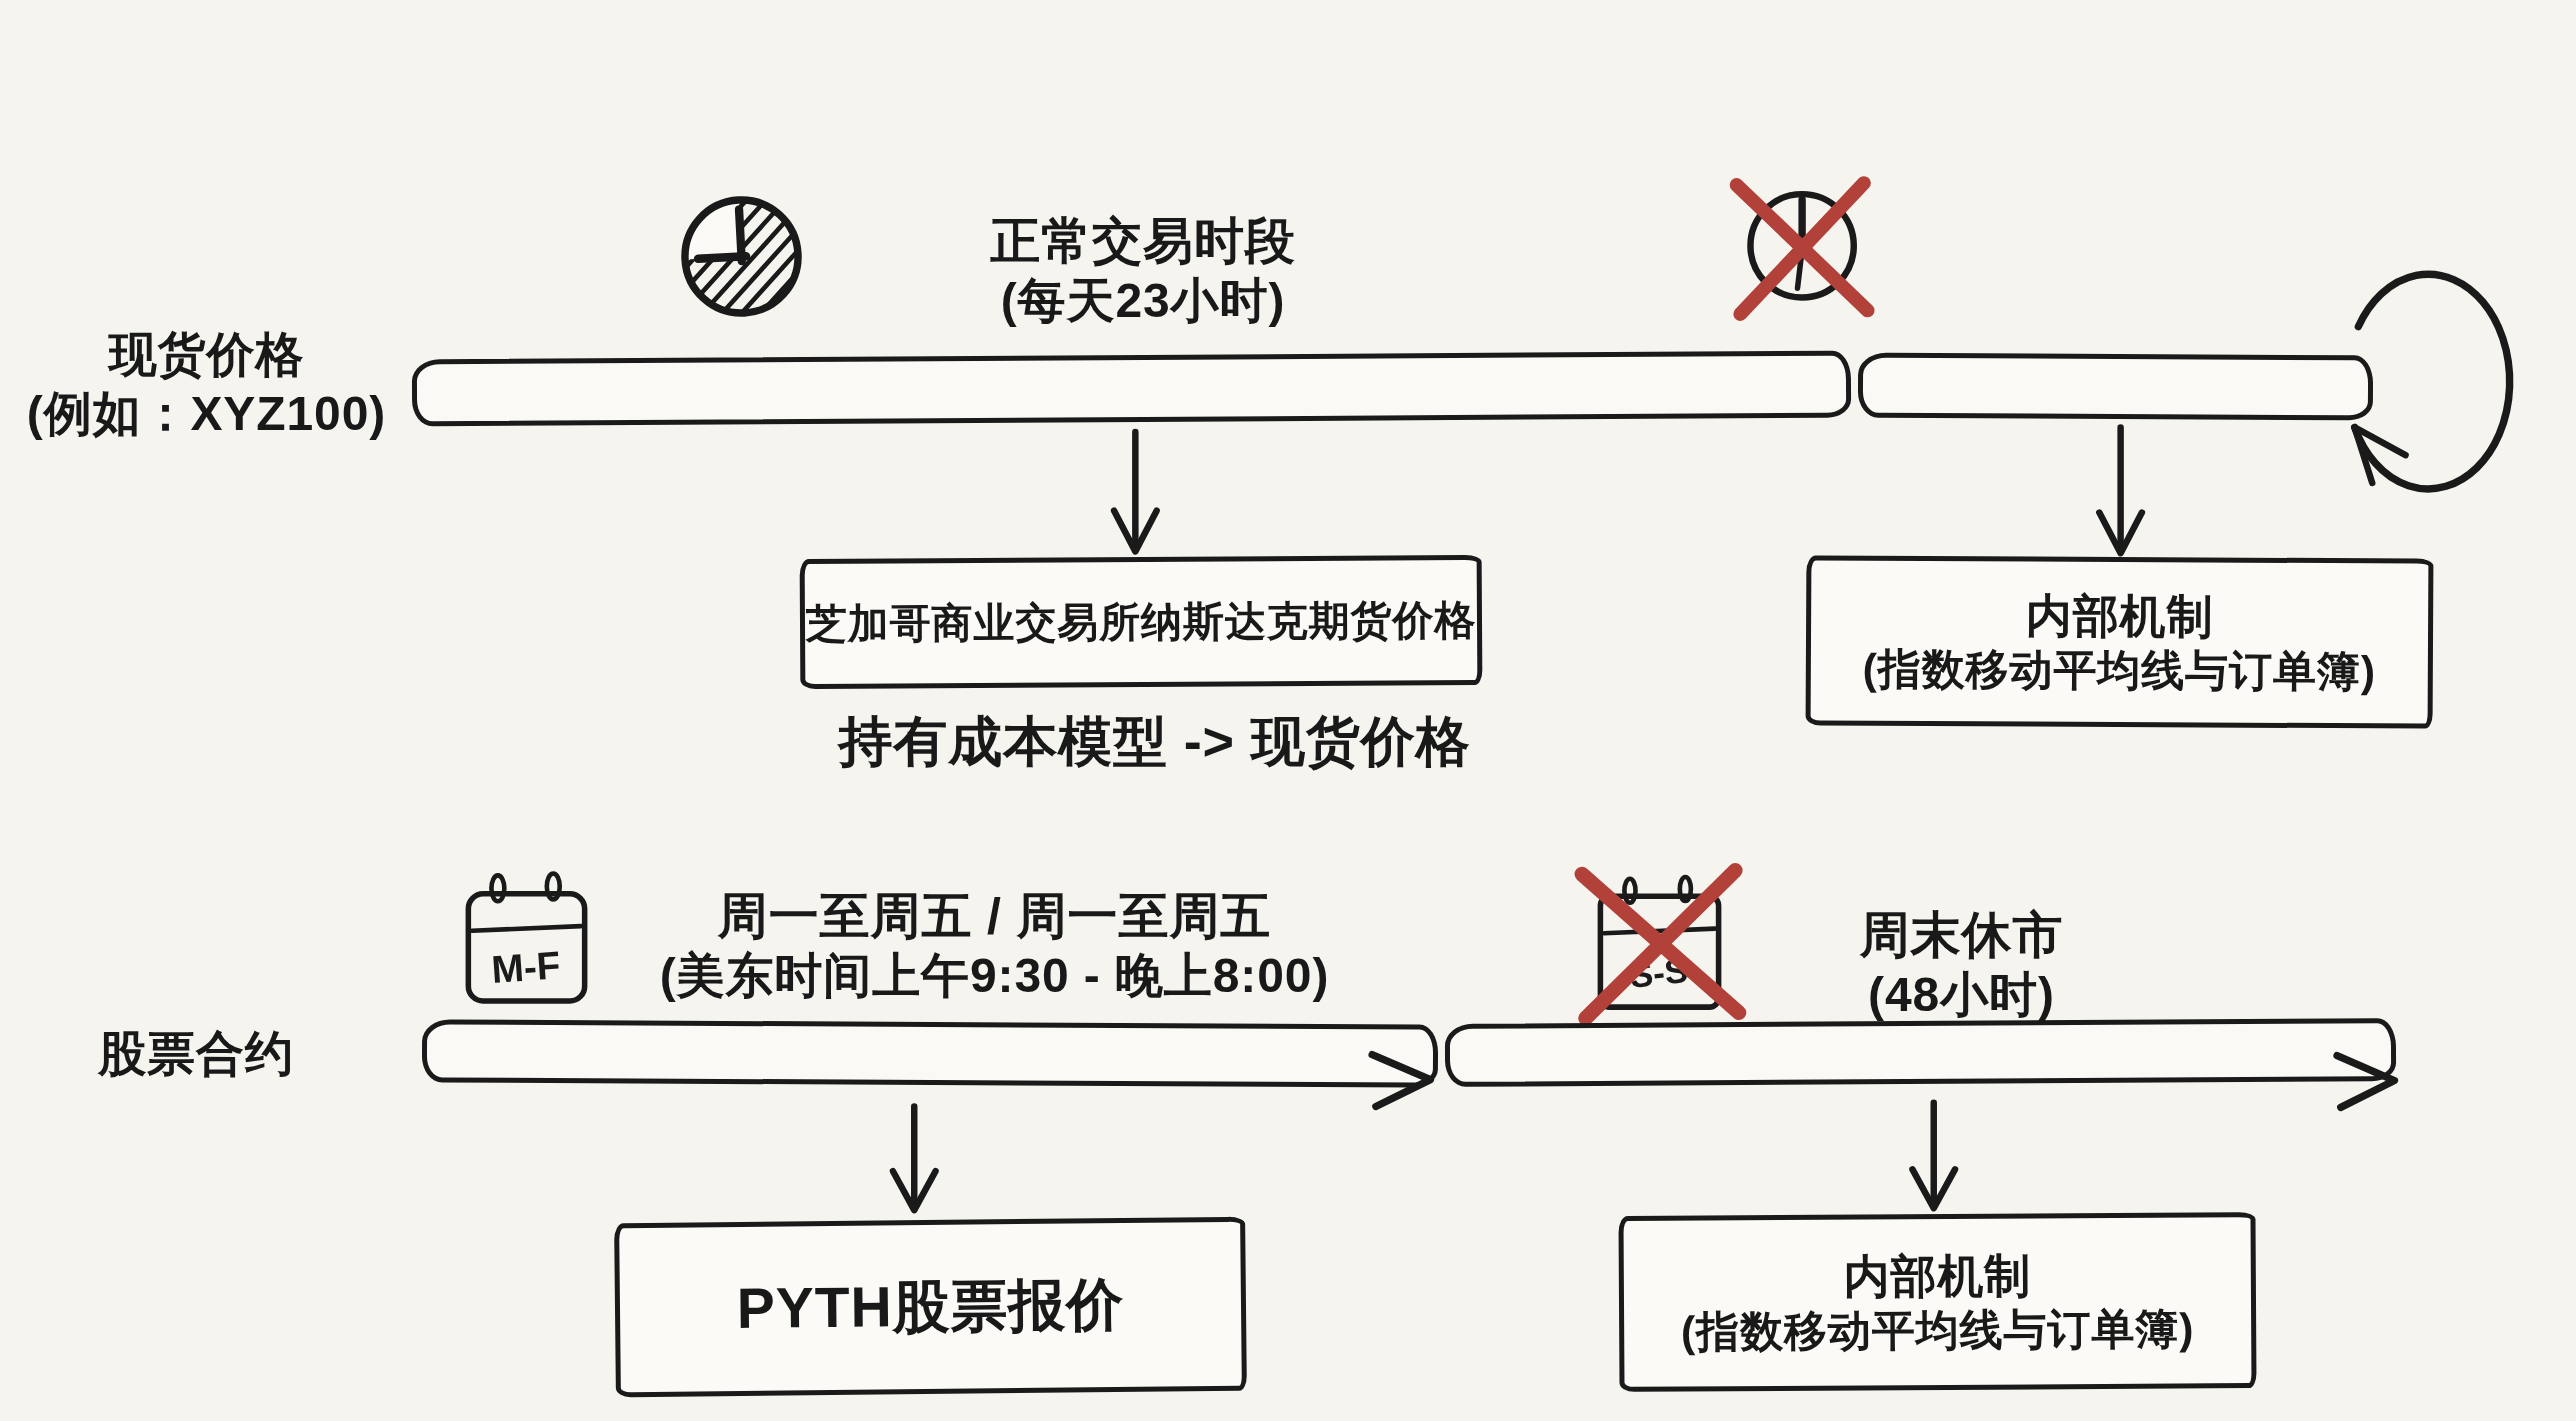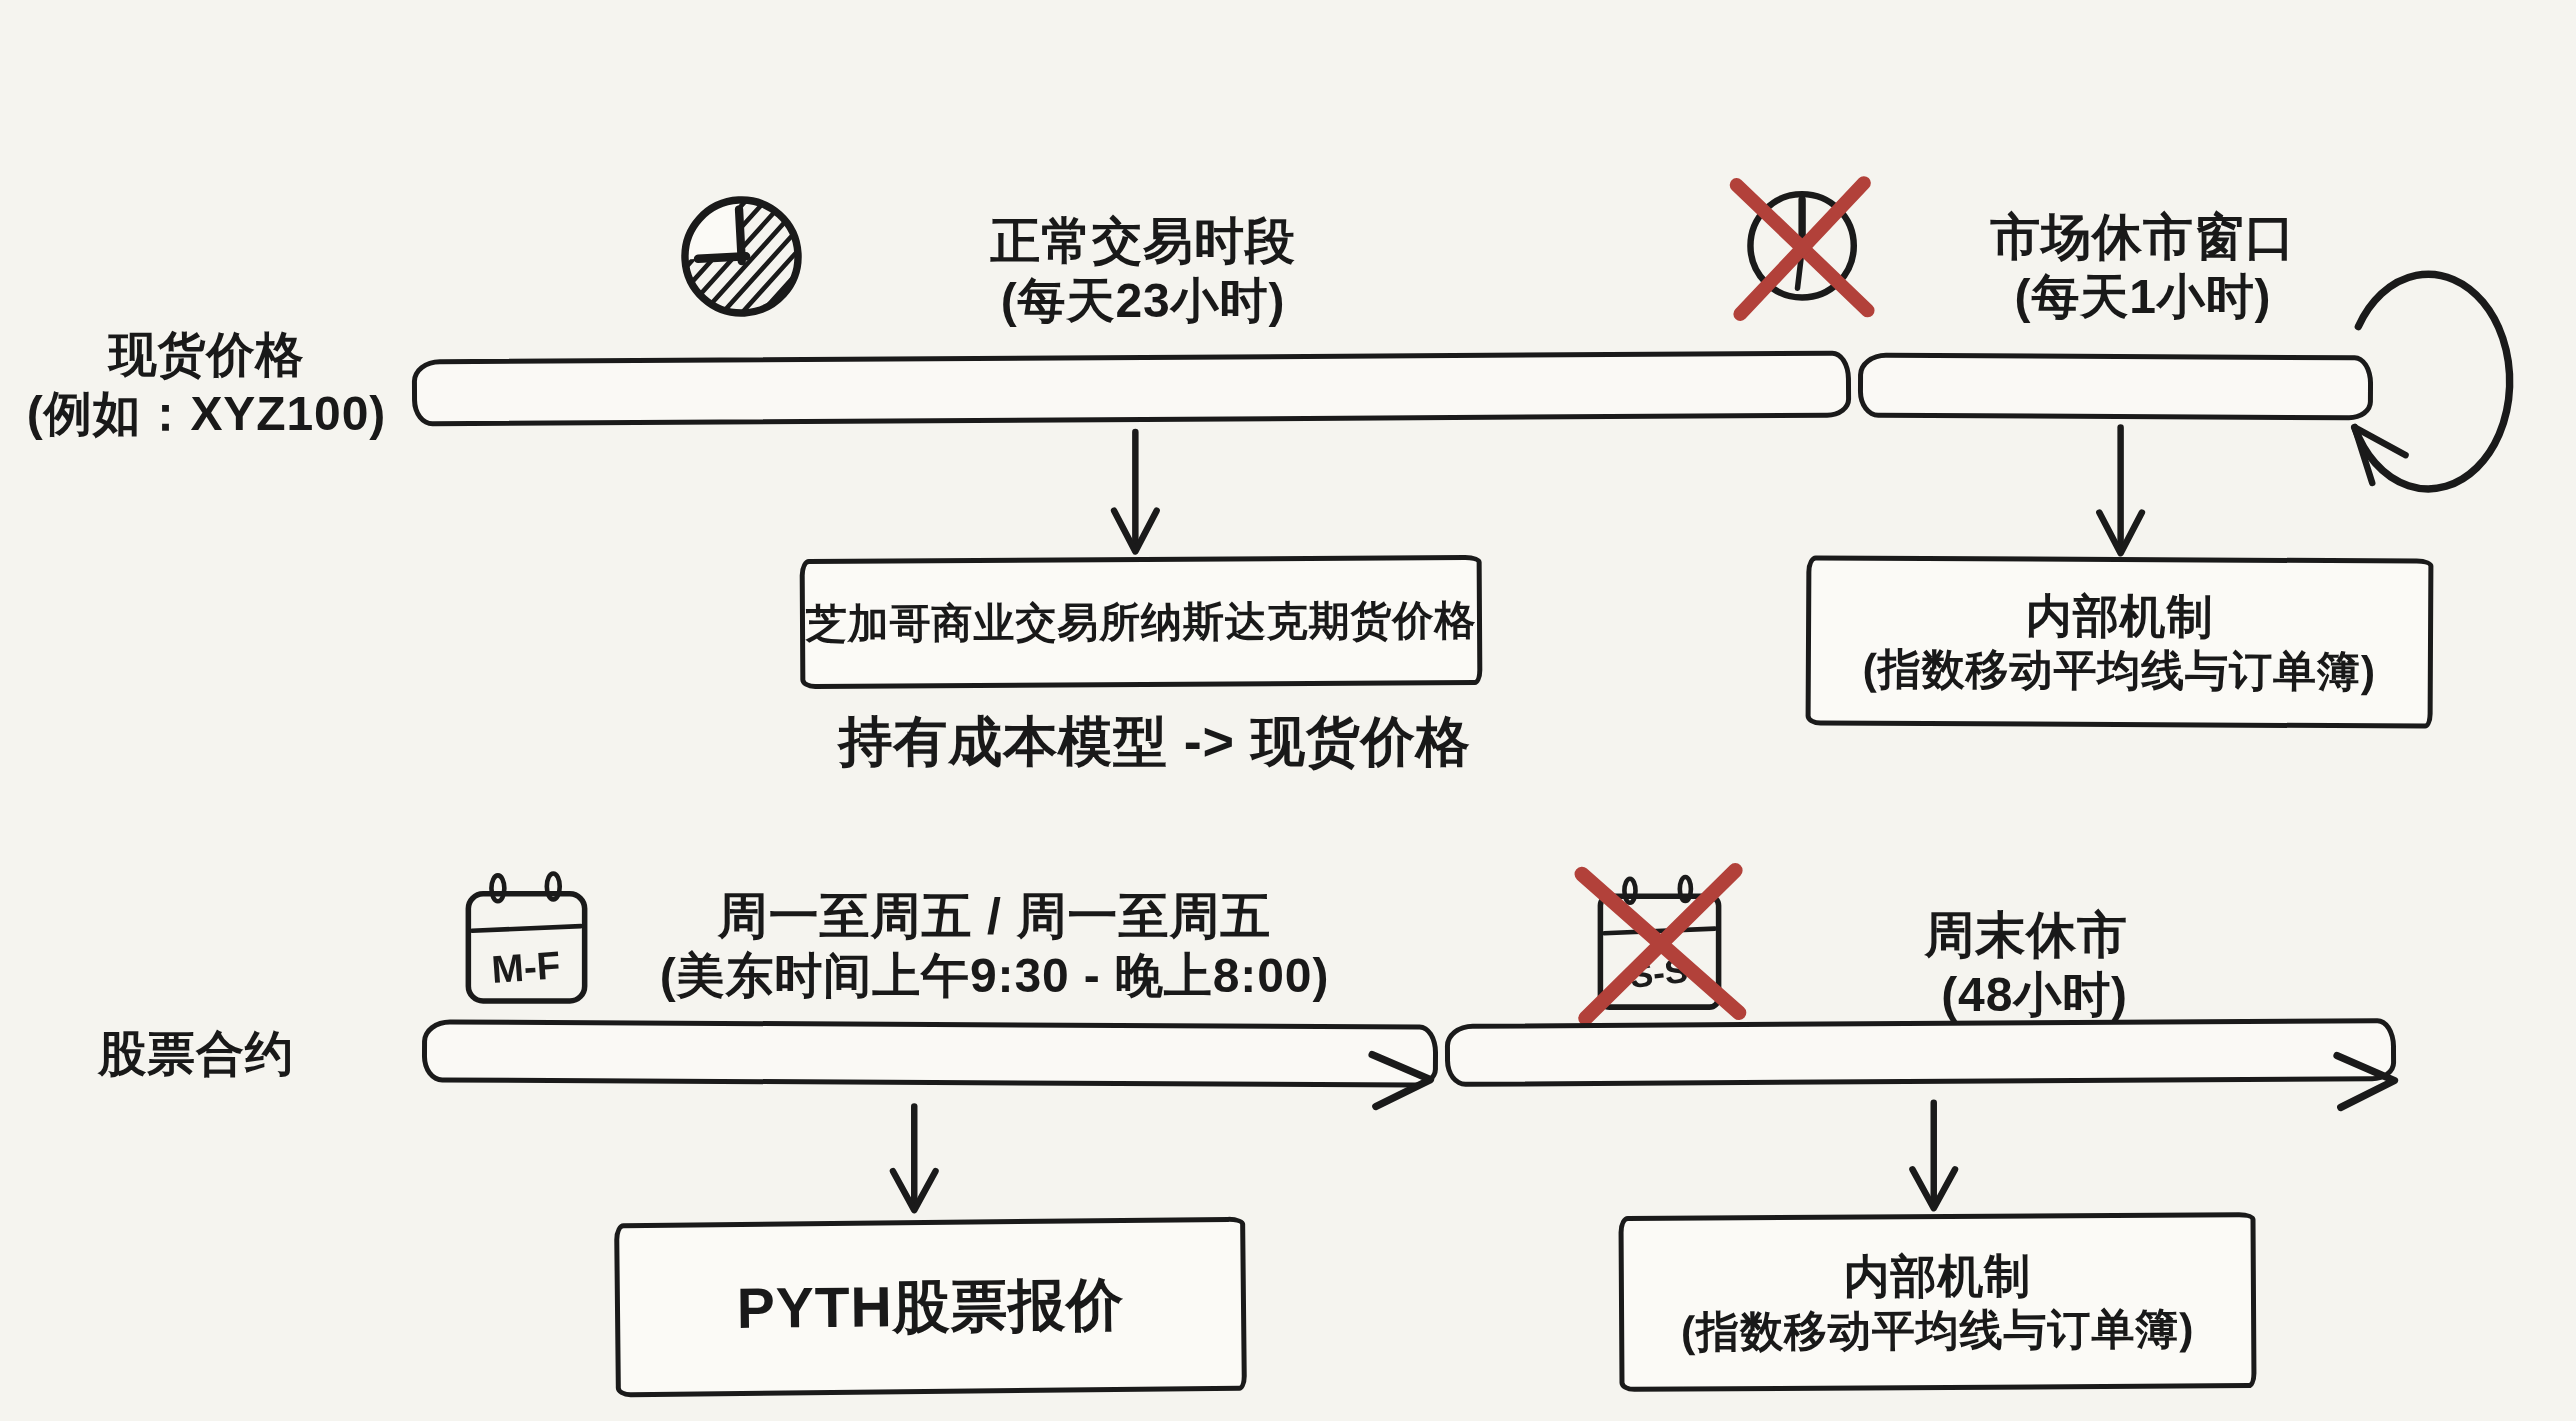--- a/index.html
+++ b/index.html
@@ -87,24 +87,20 @@
   </div>
 
   <svg style="position:absolute;left:1714px;top:172px;" width="167" height="155" viewBox="0 0 180 168">
     <circle class="ink" style="stroke-width:7" cx="95" cy="80" r="56"></circle>
     <path class="ink" style="stroke-width:8" d="M95 30 L95 84"></path>
     <path class="ink" style="stroke-width:6" d="M95 84 L90 126"></path>
     <path class="red" style="stroke-width:15" d="M24 14 L166 150"></path>
     <path class="red" style="stroke-width:15" d="M162 12 L28 154"></path>
   </svg>
 
-  <div class="txt" style="left:1930px;top:207px;width:426px;">
-    <div class="cap-title">市场休市窗口</div>
-    <div class="cap-sub">(每天1小时)</div>
-  </div>
 
   <div class="sketch-bar tilt-a" style="left:412px;top:355px;width:1439px;height:67px;"></div>
   <div class="sketch-bar tilt-b" style="left:1858px;top:354px;width:515px;height:65px;"></div>
 
   <div class="sketch-box tilt-a" style="left:800px;top:557px;width:682px;height:130px;">
     <div class="txt" style="position:static;font-size:41px;">芝加哥商业交易所纳斯达克期货价格</div>
   </div>
 
   <div class="txt" style="left:738px;top:709px;width:833px;font-size:54px;">持有成本模型 -&gt; 现货价格</div>
 
@@ -131,21 +127,21 @@
   <svg style="position:absolute;left:1569px;top:861px;" width="181" height="163" viewBox="0 0 196 176">
     <ellipse class="ink" style="stroke-width:5" cx="66" cy="32" rx="6" ry="13"></ellipse>
     <ellipse class="ink" style="stroke-width:5" cx="126" cy="30" rx="6" ry="13"></ellipse>
     <rect class="ink" style="stroke-width:6" x="34" y="38" width="128" height="120" rx="10" fill="#fbfaf6"></rect>
     <path class="ink" style="stroke-width:5" d="M38 78 L158 73"></path>
     <text x="98" y="134" font-size="38" text-anchor="middle" transform="rotate(-6 98 128)">S-S</text>
     <path class="red" style="stroke-width:16" d="M14 14 L184 164"></path>
     <path class="red" style="stroke-width:16" d="M180 10 L18 170"></path>
   </svg>
 
-  <div class="txt" style="left:1795px;top:905px;width:333px;text-align:right;">
+  <div class="txt" style="left:1795px;top:905px;width:333px;">
     <div class="cap-title">周末休市</div>
     <div class="cap-sub">(48小时)</div>
   </div>
 
   <div class="sketch-bar tilt-b" style="left:422px;top:1022px;width:1016px;height:63px;"></div>
   <div class="sketch-bar tilt-a" style="left:1445px;top:1021px;width:951px;height:63px;"></div>
 
   <div class="sketch-box tilt-c" style="left:615px;top:1220px;width:631px;height:174px;">
     <div class="txt" style="position:static;font-size:57px;">PYTH股票报价</div>
   </div>

